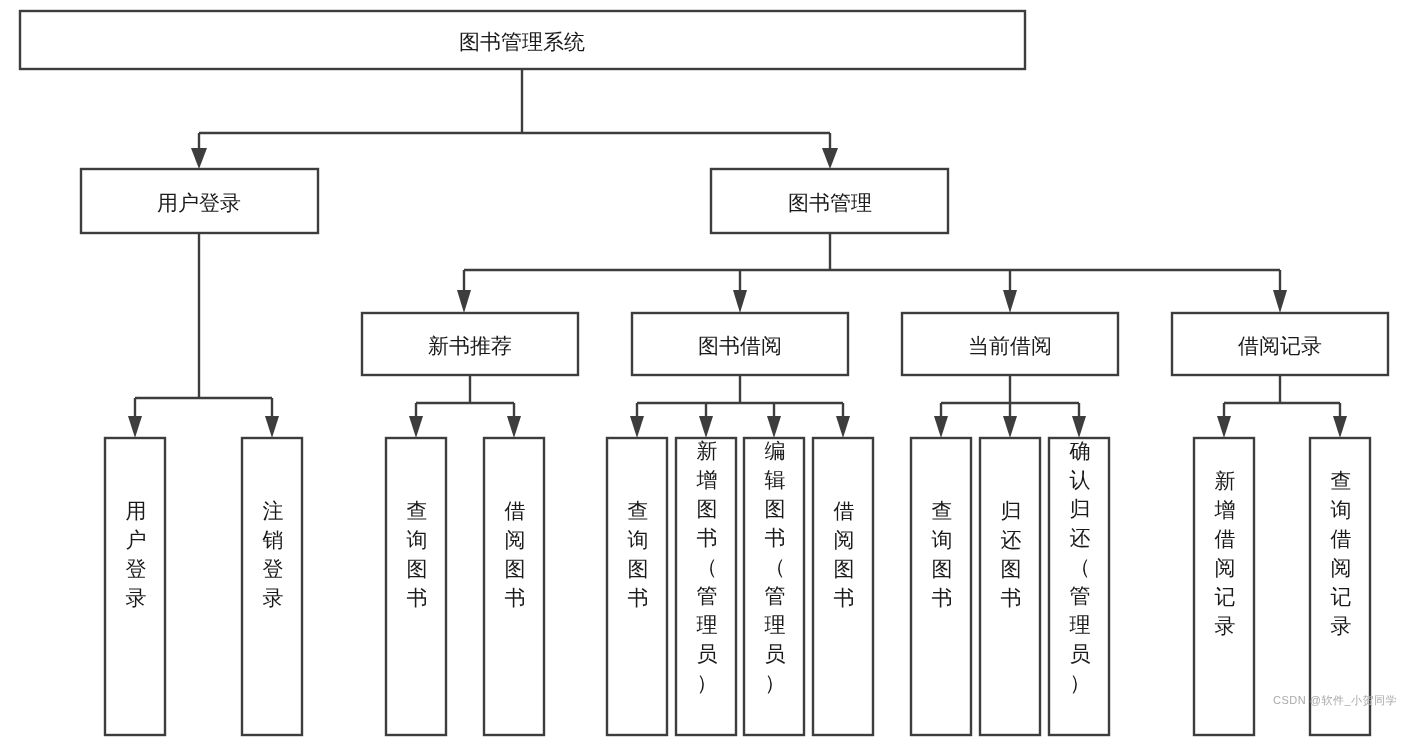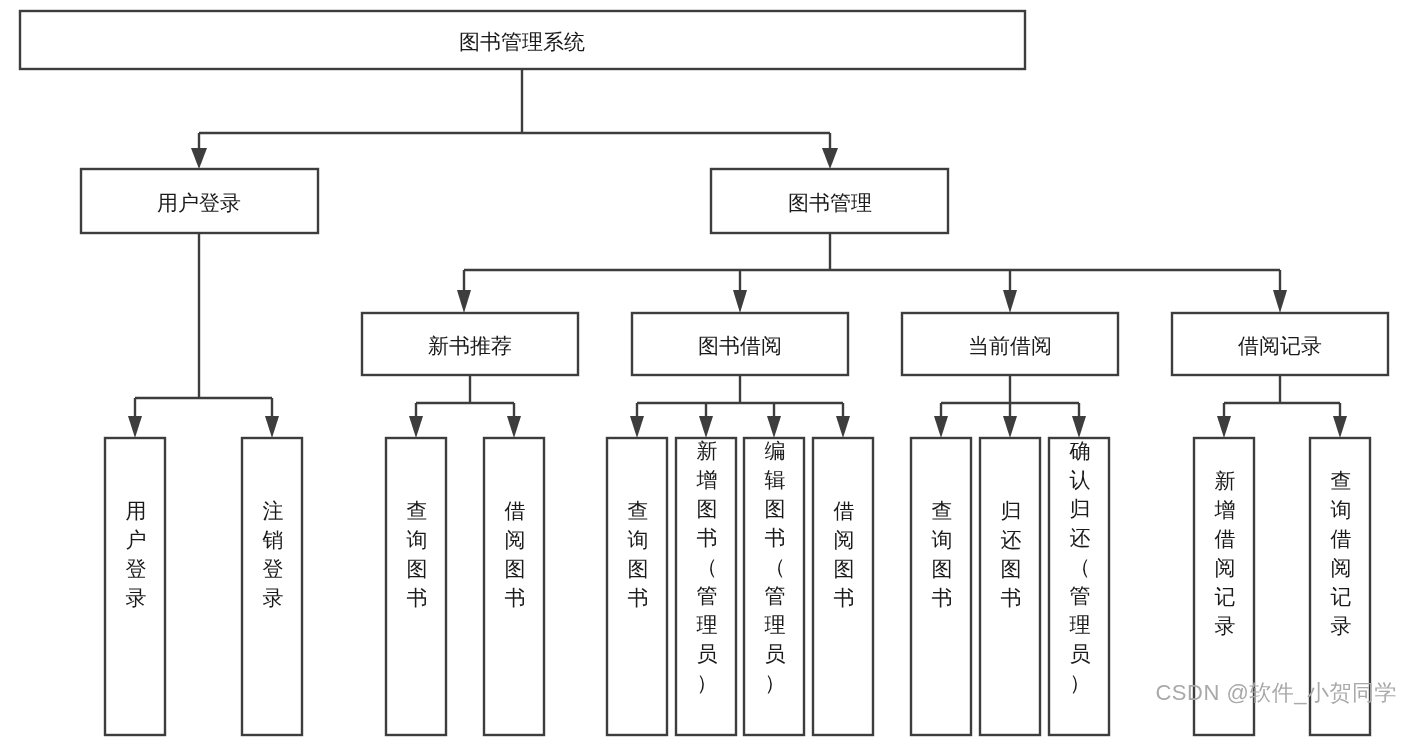--- a/index.html
+++ b/index.html
@@ -51,21 +51,21 @@
     font-family: "Liberation Sans", "DejaVu Sans", sans-serif;
     font-size: 21px;
     fill: #1a1a1a;
     text-anchor: middle;
   }
   .watermark {
     position: absolute;
     right: 8px;
     bottom: 6px;
     font-family: "Liberation Sans", "DejaVu Sans", sans-serif;
-    font-size: 22px;
+    font-size: 11px;
     color: #a9a9a9;
     letter-spacing: 0.5px;
     white-space: nowrap;
     pointer-events: none;
   }
 </style>
 </head>
 <body>
 
 <div id="diagram-root">

